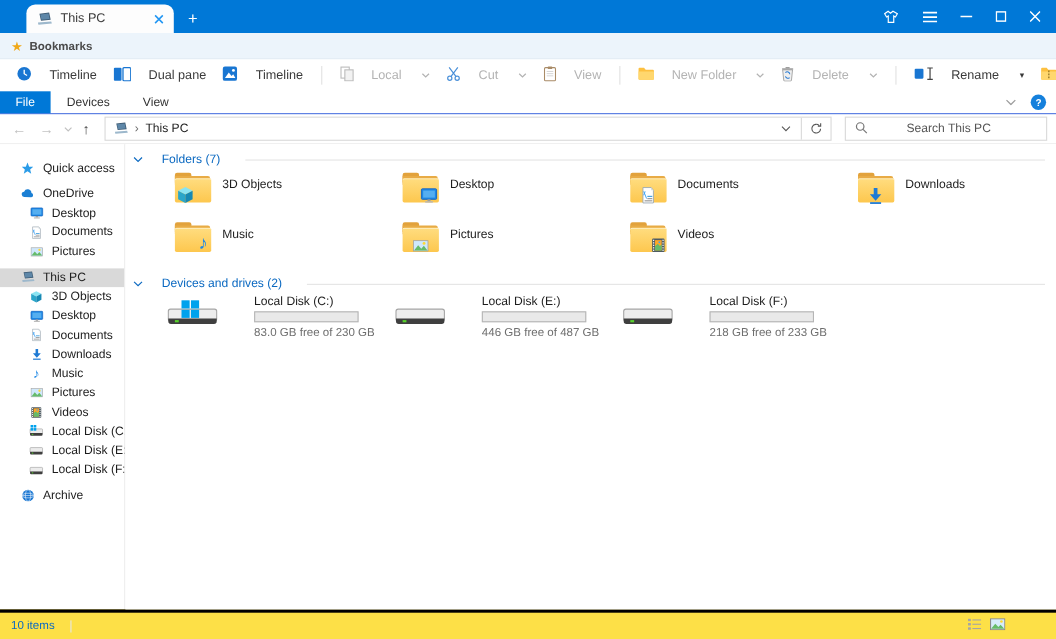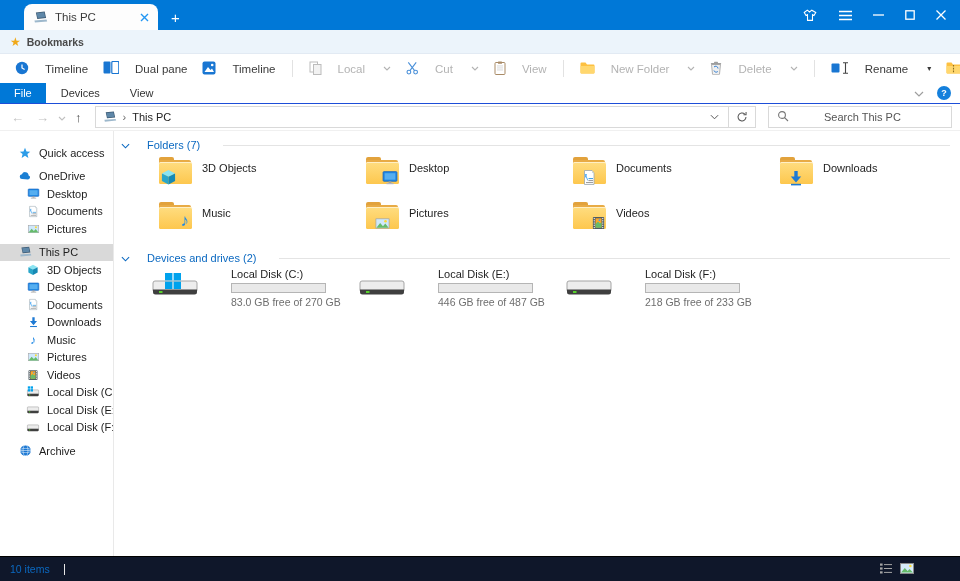--- a/index.html
+++ b/index.html
@@ -84,21 +84,21 @@
   .dgrid { display:grid; grid-template-columns:repeat(3,207px); padding-left:38px; margin-top:3px; }
   .dtile { display:flex; align-items:flex-start; height:46px; }
   .dicon { width:46px; flex:none; margin-right:33px; margin-top:4px; display:flex; }
   .dinfo { display:flex; flex-direction:column; }
   .dname { font-size:11px; color:#1d1d1d; margin-bottom:3px; }
   .dbar { width:95px; height:10px; border:1px solid #b5b5b5; background:#e9e9e9; }
   .dfill { height:100%; background:#2ba3e0; }
   .dfree { font-size:10.5px; color:#6e6e6e; margin-top:3px; }
 
   
-  .statusbar { height:19px; border-top:1px solid #000000; display:flex; align-items:center; padding:12px 10px; flex:none; background:#0f172a; }
+  .statusbar { height:19px; border-top:3px solid #000000; display:flex; align-items:center; padding:12px 10px; flex:none; background:#fde047; }
   .scount { color:#0b69c1; font-size:10.5px; }
   .ssep { width:1px; height:11px; background:#e6e6e6; margin-left:14px; }
   .sviews { margin-left:auto; display:flex; gap:8px; align-items:center; margin-right:36px; }
 </style>
 </head>
 <body>
 
 <svg width="0" height="0" style="position:absolute" aria-hidden="true">
   <defs>
     <symbol id="i-laptop" viewBox="0 0 16 14">
@@ -670,21 +670,21 @@
               <rect x="7" y="19" width="3.5" height="2" fill="#57d32b"></rect>
               <rect x="13" y="1" width="7.4" height="7.4" fill="#00a2ed"></rect>
                 <rect x="21.6" y="1" width="7.4" height="7.4" fill="#00a2ed"></rect>
               <rect x="13" y="9.6" width="7.4" height="7.4" fill="#00a2ed"></rect>
                 <rect x="21.6" y="9.6" width="7.4" height="7.4" fill="#00a2ed"></rect>
             </svg>
           </span>
           <span class="dinfo">
             <span class="dname">Local Disk (C:)</span>
             <span class="dbar"><span class="dfill" style="width: 45%;"></span></span>
-            <span class="dfree">83.0 GB free of 270 GB</span>
+            <span class="dfree">83.0 GB free of 230 GB</span>
           </span>
         </div>
         <div class="dtile">
           <span class="dicon">
             <svg width="46" height="30" viewBox="0 0 46 30">
               <rect x="1" y="9" width="44" height="11" rx="2" fill="#ededed" stroke="#a5a5a5"></rect>
               <path d="M1 17.5 H45 V20 a2.5 2.5 0 0 1 -2.5 2.5 H3.5 A2.5 2.5 0 0 1 1 20 Z" fill="#3f3f3f"></path>
               <rect x="7" y="19" width="3.5" height="2" fill="#57d32b"></rect>
             </svg>
           </span>

